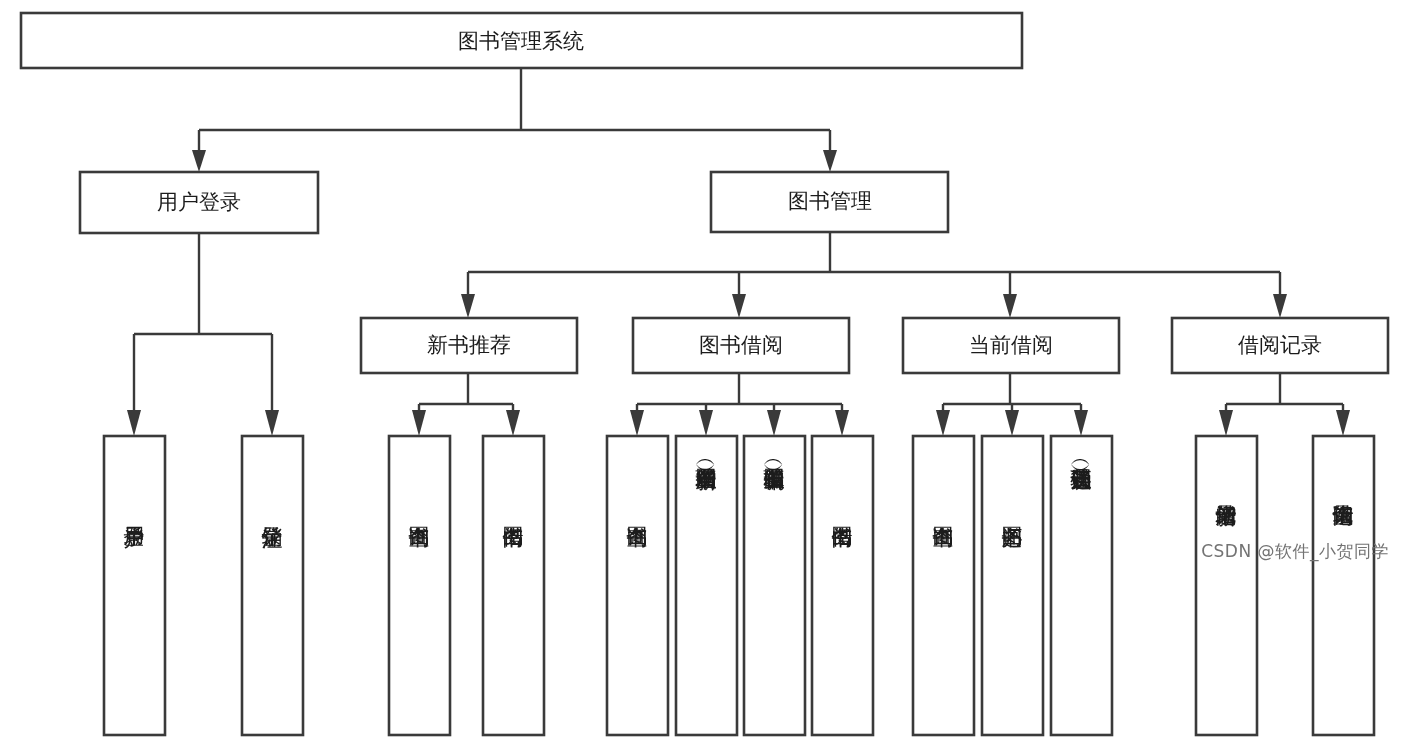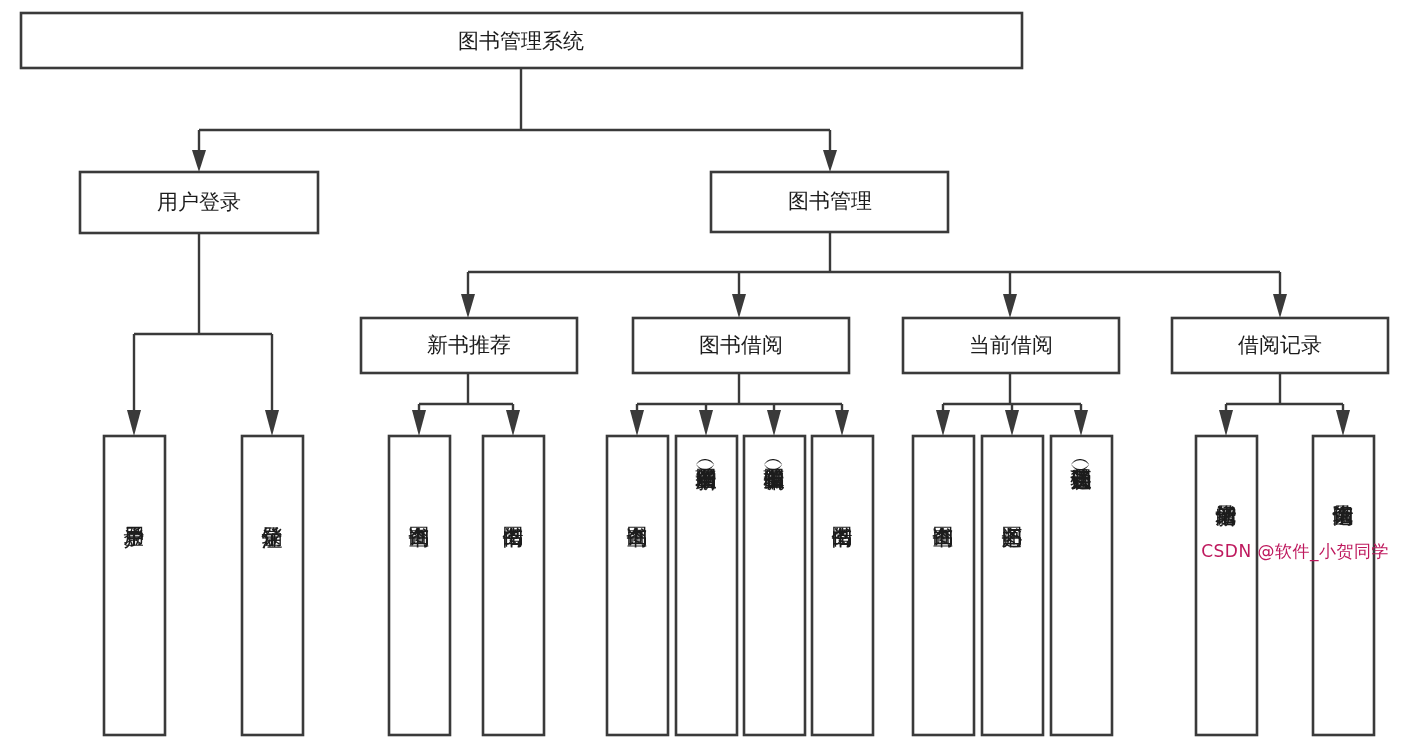--- a/index.html
+++ b/index.html
@@ -54,21 +54,21 @@
     font-size: 21px;
     fill: #1c1c1c;
     text-anchor: middle;
   }
   .watermark {
     position: absolute;
     right: 16px;
     bottom: 6px;
     font-family: "DejaVu Sans", "Liberation Sans", sans-serif;
     font-size: 17px;
-    color: #be185d;
+    color: #737373;
     white-space: nowrap;
     letter-spacing: 0.5px;
     user-select: none;
   }
 </style>
 </head>
 <body>
 
 <div id="diagram-root">
 

